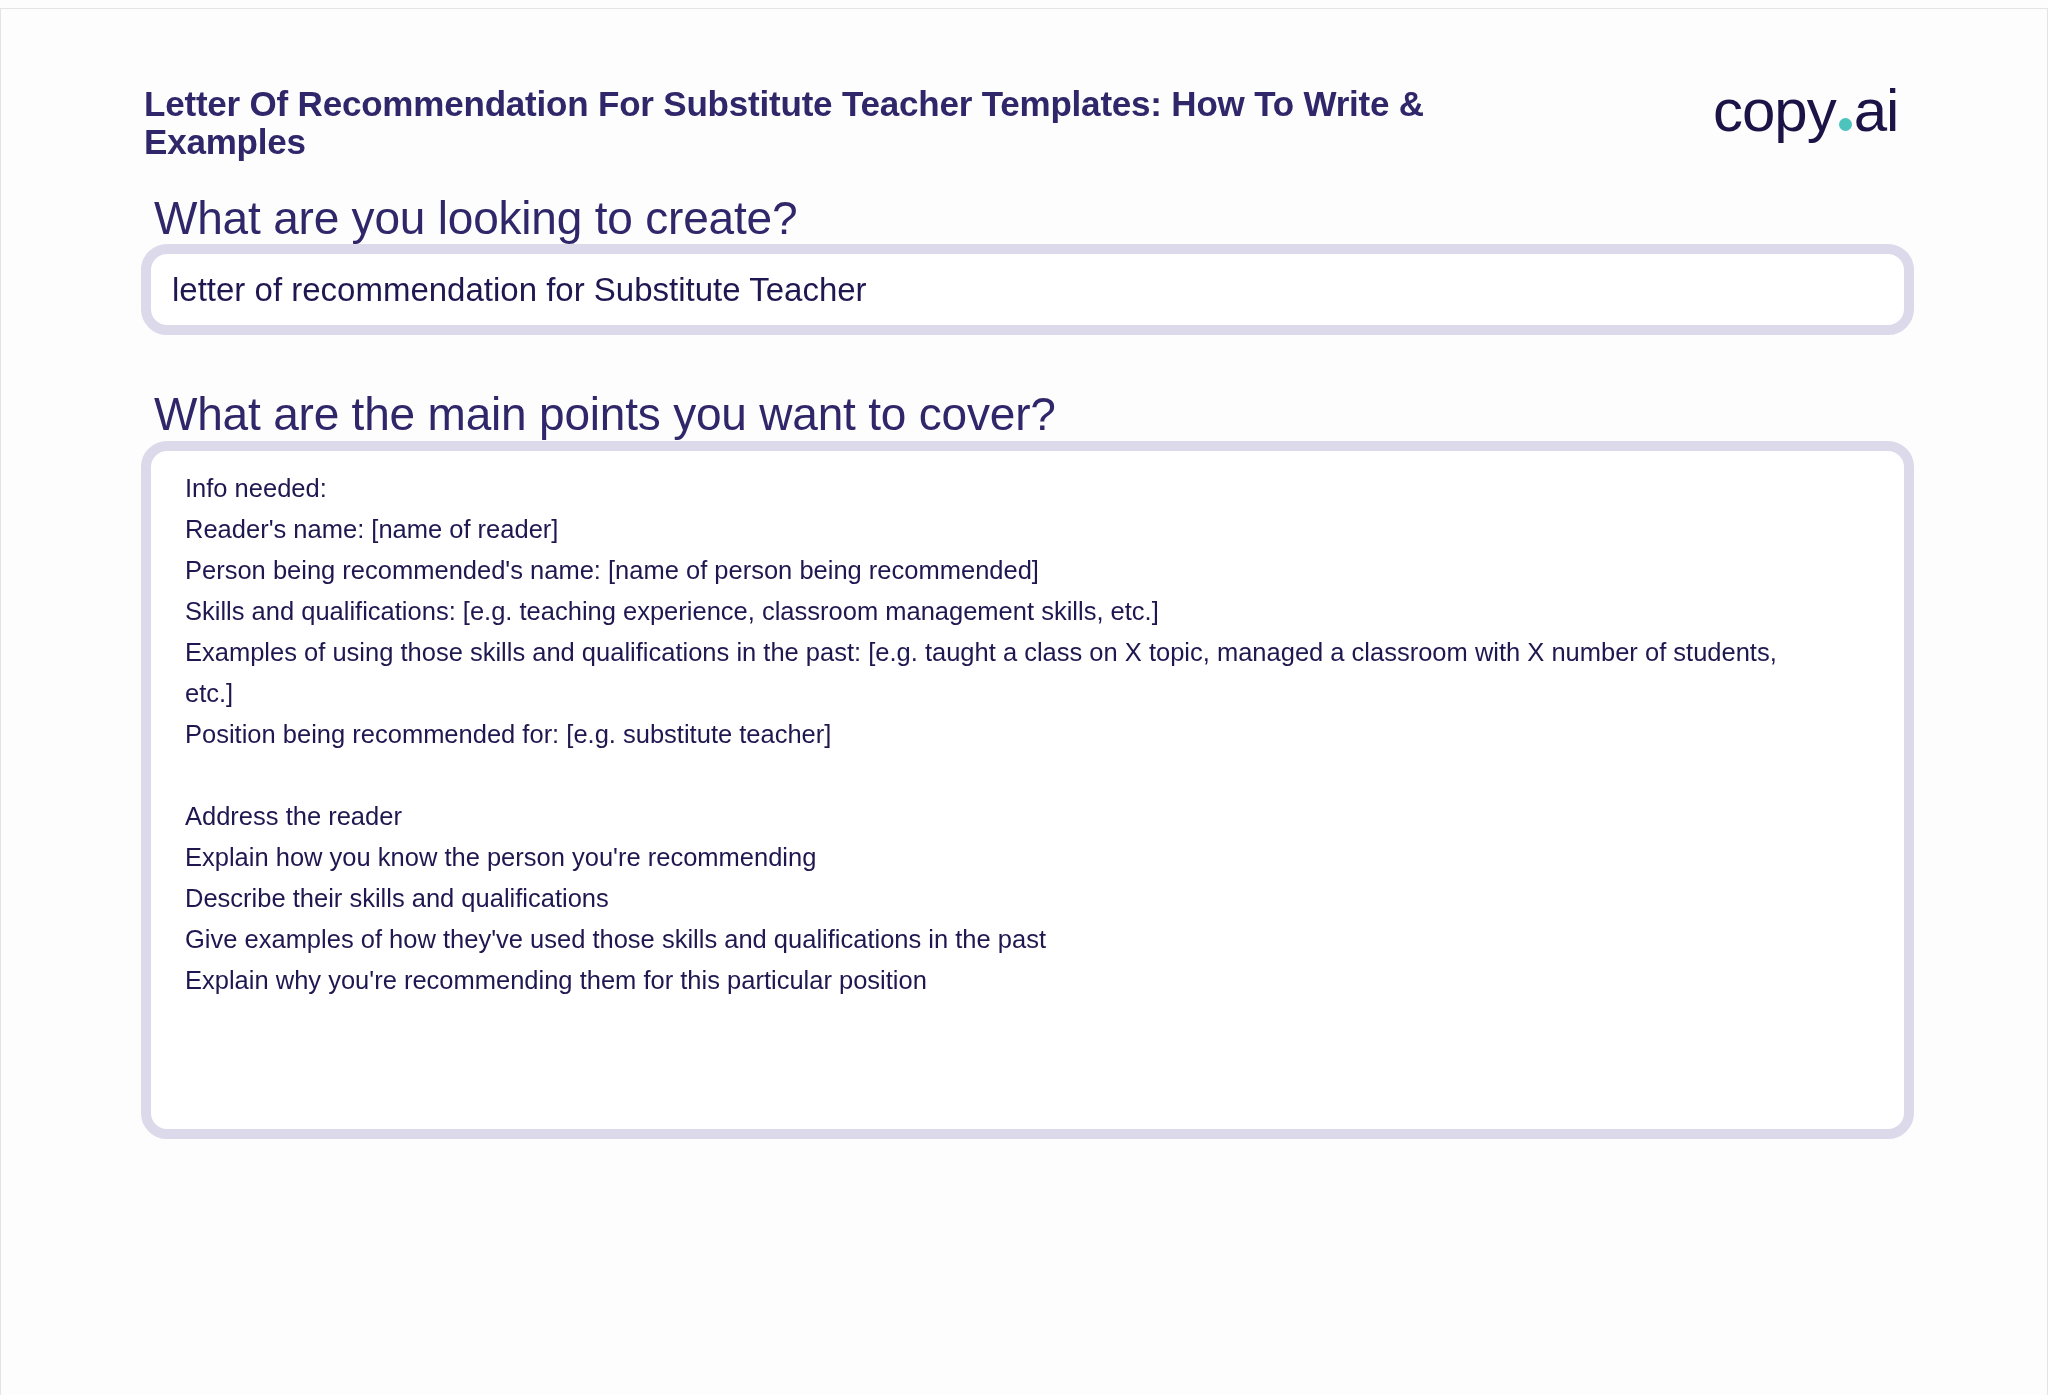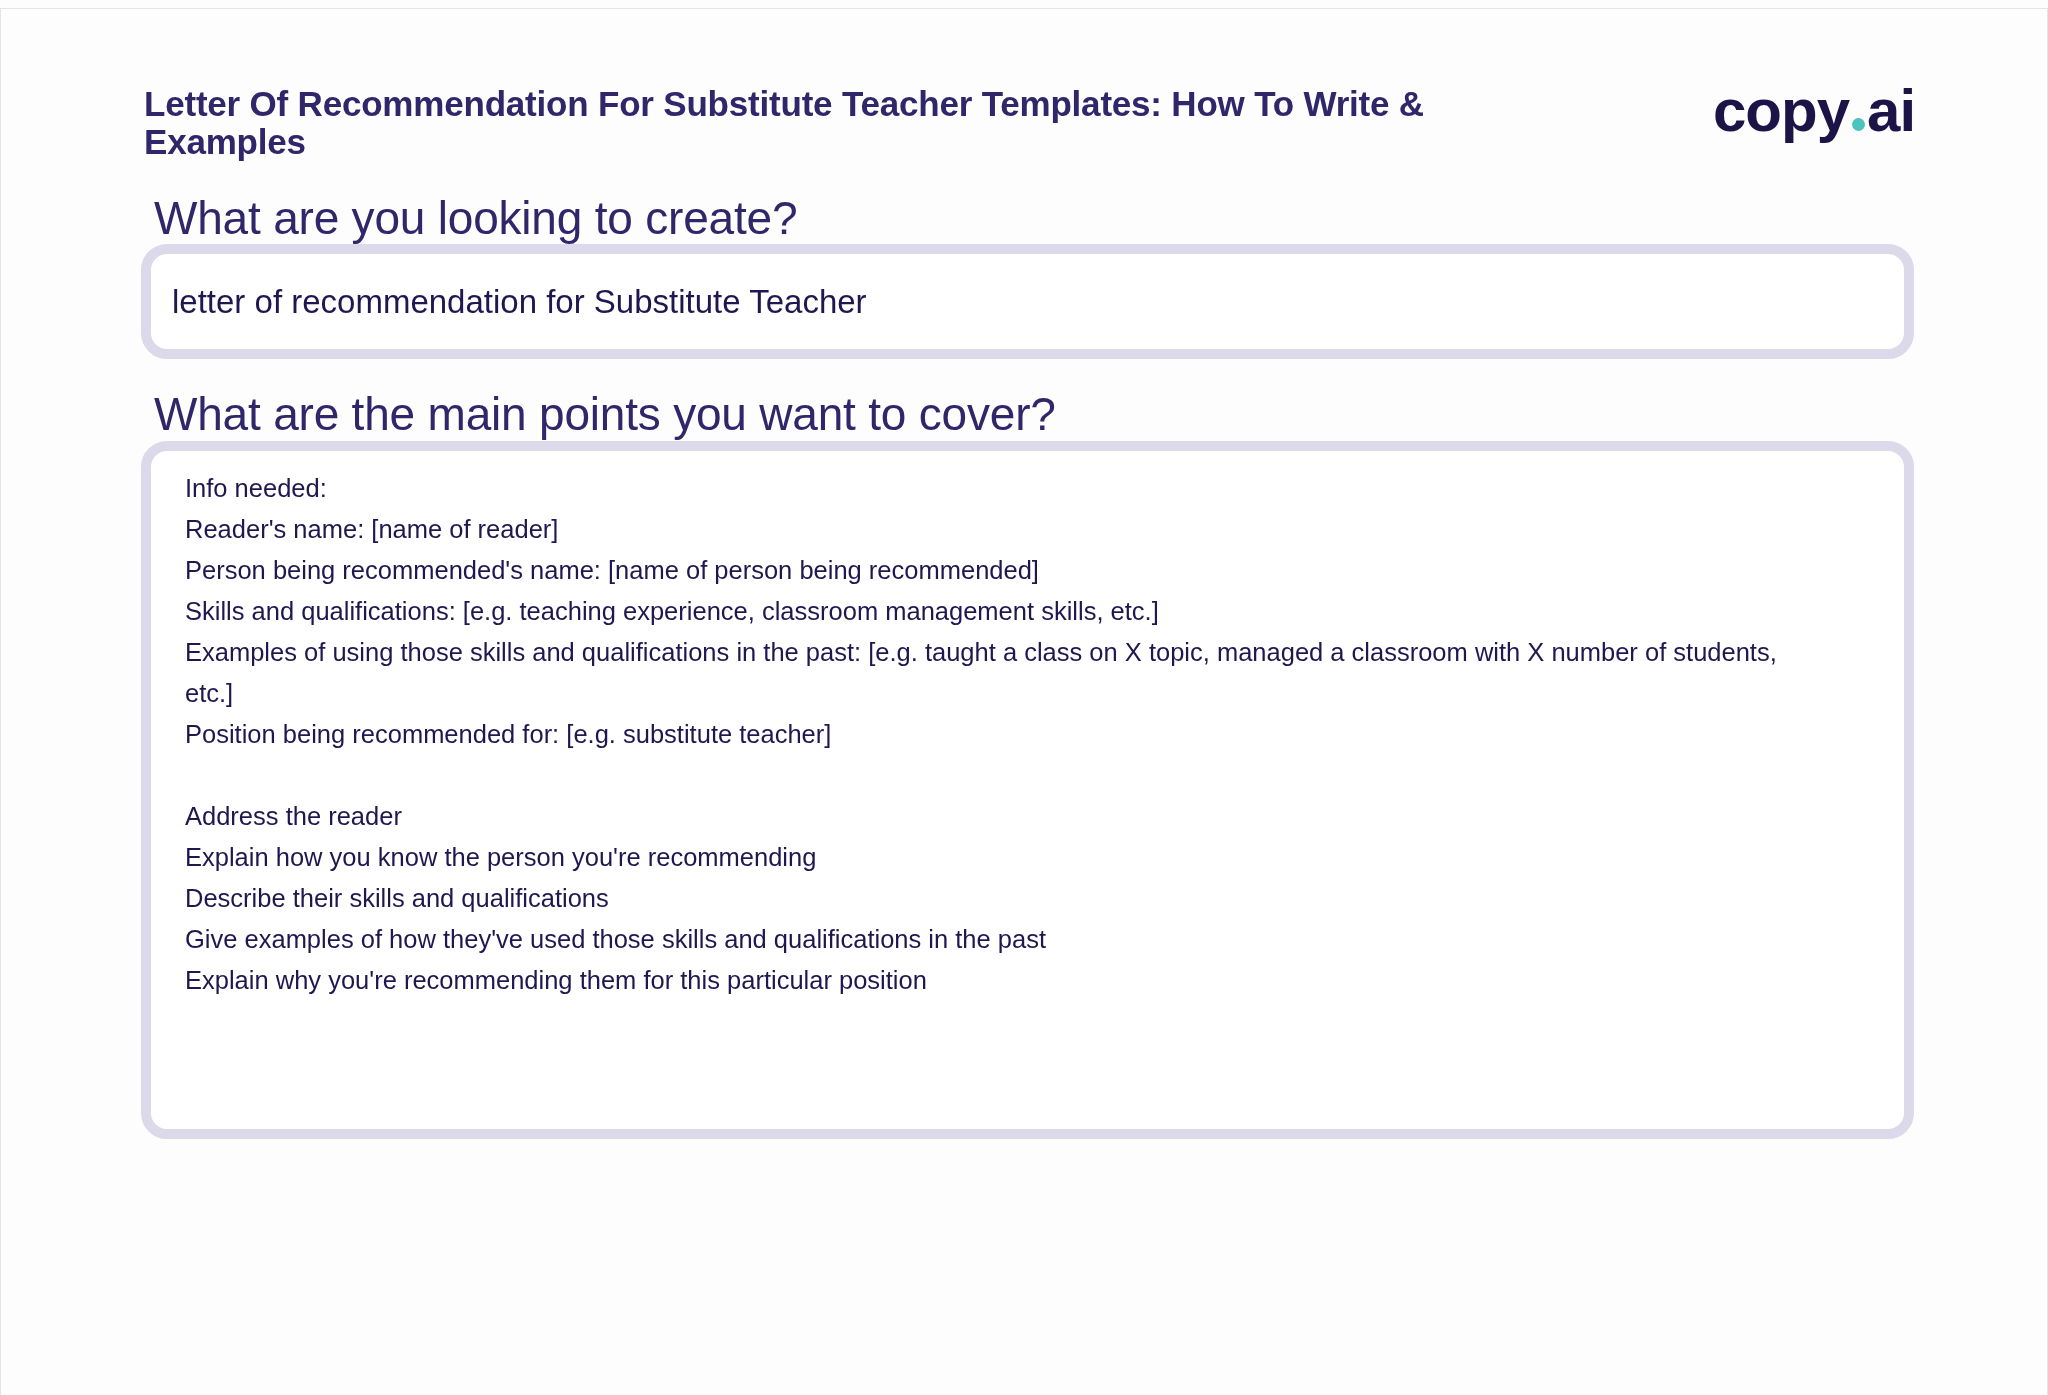--- a/index.html
+++ b/index.html
@@ -32,21 +32,21 @@
     font-weight: 700;
     color: #30276a;
     margin: 0;
     letter-spacing: -0.2px;
   }
   .logo {
     position: absolute;
     left: 1712px;
     top: 66px;
     font-size: 60px;
-    font-weight: 700;
+    font-weight: 400;
     color: #1c1446;
     letter-spacing: -1px;
     line-height: 72px;
     display: flex;
     align-items: baseline;
   }
   .logo .dot {
     display: inline-block;
     width: 13px;
     height: 13px;
@@ -65,21 +65,21 @@
     letter-spacing: -0.2px;
   }
   .h-create { top: 175px; }
   .h-points { top: 371px; }
 
   .input-box {
     position: absolute;
     left: 140px;
     top: 235px;
     width: 1773px;
-    height: 115px;
+    height: 91px;
     box-sizing: border-box;
     border: 10px solid #dcd9ea;
     border-radius: 26px;
     background: #ffffff;
     display: flex;
     align-items: center;
   }
   .input-box .value {
     padding-left: 21px;
     font-size: 33px;

